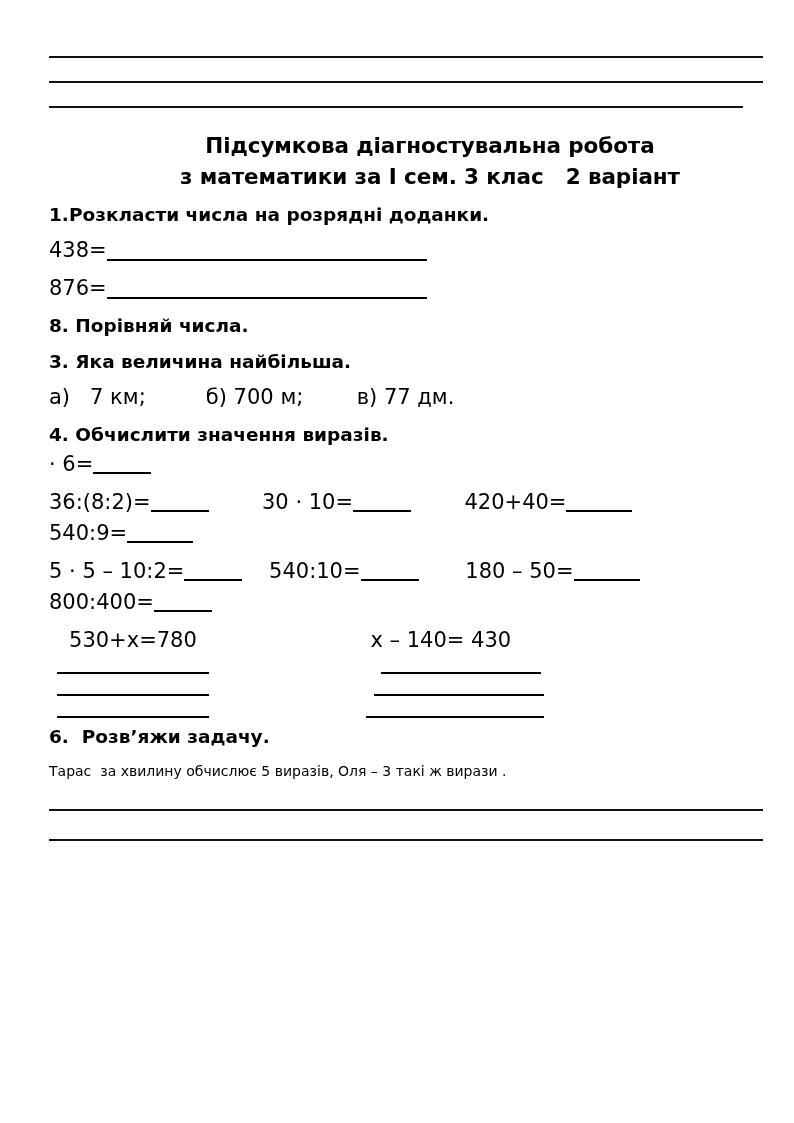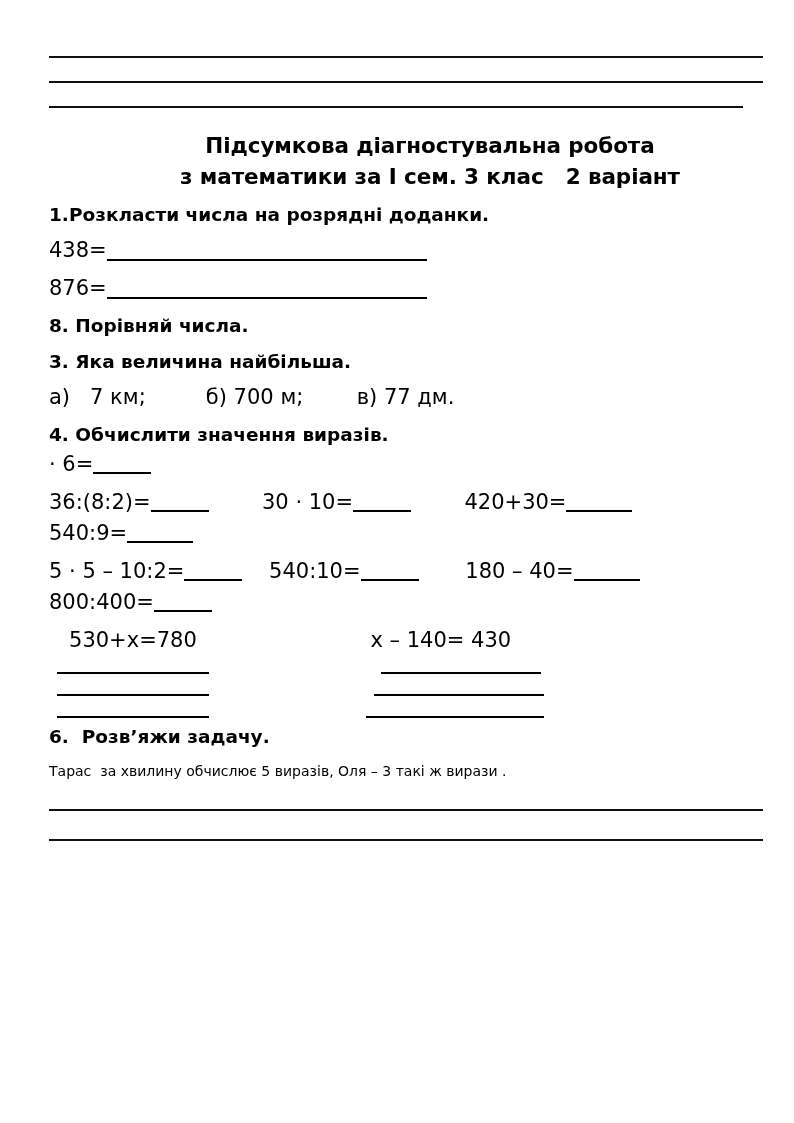--- a/index.html
+++ b/index.html
@@ -136,24 +136,24 @@
 
   <div class="task-heading">8. Порівняй числа.</div>
 
   <div class="task-heading">3. Яка величина найбільша.</div>
   <div class="row">а)   7 км;         б) 700 м;        в) 77 дм.</div>
 
   <div class="task-heading">4. Обчислити значення виразів.</div>
 
   <div class="row no-gap"><span>· 6=</span><span class="blank b-md"></span></div>
 
-  <div class="row"><span>36:(8:2)=</span><span class="blank b-md"></span><span>        </span><span>30 · 10=</span><span class="blank b-md"></span><span>        </span><span>420+30=</span><span class="blank b-lg"></span></div>
+  <div class="row"><span>36:(8:2)=</span><span class="blank b-md"></span><span>        </span><span>30 · 10=</span><span class="blank b-md"></span><span>        </span><span>420+40=</span><span class="blank b-lg"></span></div>
   <div class="row no-gap"><span>540:9=</span><span class="blank b-lg"></span></div>
 
-  <div class="row"><span>5 · 5 – 10:2=</span><span class="blank b-md"></span><span>    </span><span>540:10=</span><span class="blank b-md"></span><span>       </span><span>180 – 40=</span><span class="blank b-lg"></span></div>
+  <div class="row"><span>5 · 5 – 10:2=</span><span class="blank b-md"></span><span>    </span><span>540:10=</span><span class="blank b-md"></span><span>       </span><span>180 – 50=</span><span class="blank b-lg"></span></div>
   <div class="row no-gap"><span>800:400=</span><span class="blank b-md"></span></div>
 
   <div class="row"><span>   </span><span>530+х=780</span><span>                          </span><span>х – 140= 430</span></div>
 
   <div class="answer-lines">
     <div class="answer-row">
       <div class="answer-seg seg-left"></div>
       <div class="answer-seg seg-right"></div>
     </div>
     <div class="answer-row">

